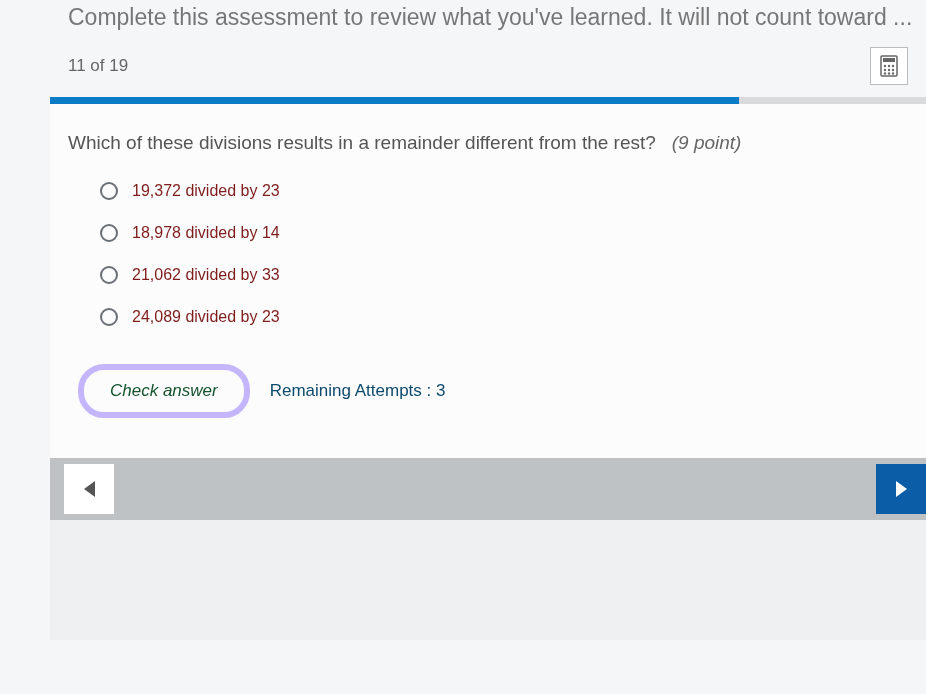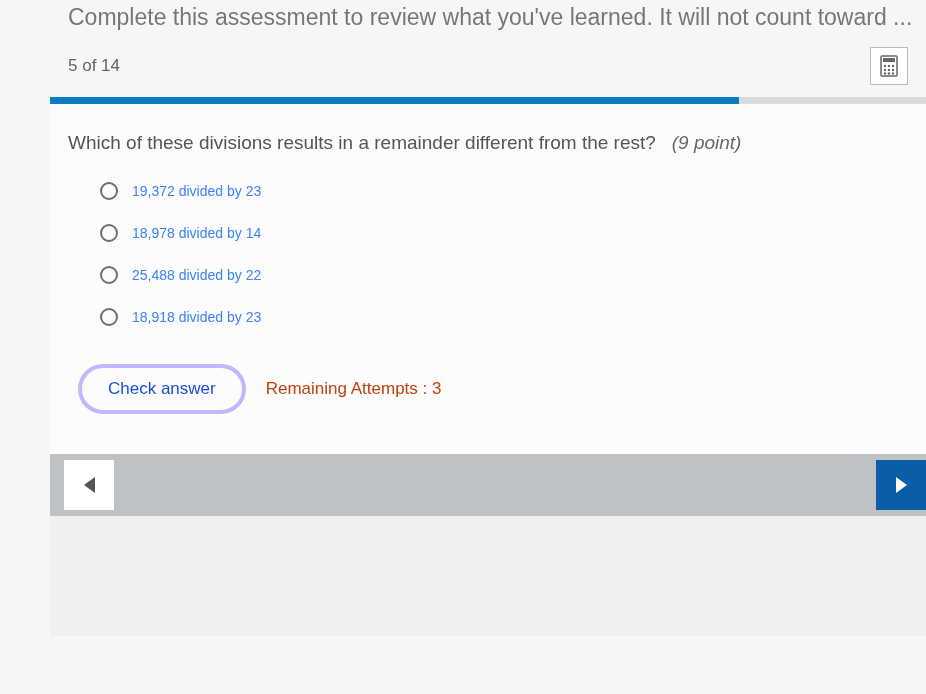--- a/index.html
+++ b/index.html
@@ -84,41 +84,42 @@
     }
     .radio {
       width: 18px;
       height: 18px;
       border: 2px solid #6a6f75;
       border-radius: 50%;
       margin-right: 14px;
       flex-shrink: 0;
     }
     .option-label {
-      font-size: 14px;
-      color: #3b82f6;
+      font-size: 16px;
+      color: #7f1d1d;
     }
     .action-row {
       display: flex;
       align-items: center;
       gap: 20px;
       padding: 14px 0 22px 10px;
     }
     .check-btn {
-      border: 4px solid #c4b5fd;
+      border: 6px solid #c4b5fd;
       background: transparent;
-      color: #1d4ed8;
+      color: #14532d;
       font-size: 17px;
       padding: 11px 26px;
       border-radius: 26px;
       cursor: pointer;
+      font-style: italic;
     }
     .attempts {
       font-size: 17px;
-      color: #c2410c;
+      color: #0c4a6e;
     }
     .nav-bar {
       background: #bfc2c5;
       height: 62px;
       display: flex;
       align-items: center;
       justify-content: space-between;
       padding: 0 0 0 14px;
       margin-top: 0;
     }
@@ -156,21 +157,21 @@
       background: #eef0f1;
     }
   </style>
 </head>
 <body>
 
 <div class="page">
   <div class="header-text">Complete this assessment to review what you've learned. It will not count toward ...</div>
 
   <div class="progress-row">
-    <div class="progress-count">5 of 14</div>
+    <div class="progress-count">11 of 19</div>
     <button class="calculator-btn">
       <svg class="calc-icon" viewBox="0 0 18 22">
         <rect x="1" y="1" width="16" height="20" rx="1" fill="none" stroke="#666" stroke-width="1.5"></rect>
         <rect x="3" y="3" width="12" height="4" fill="#666"></rect>
         <circle cx="5" cy="11" r="1.2" fill="#666"></circle>
         <circle cx="9" cy="11" r="1.2" fill="#666"></circle>
         <circle cx="13" cy="11" r="1.2" fill="#666"></circle>
         <circle cx="5" cy="15" r="1.2" fill="#666"></circle>
         <circle cx="9" cy="15" r="1.2" fill="#666"></circle>
         <circle cx="13" cy="15" r="1.2" fill="#666"></circle>
@@ -196,25 +197,25 @@
       <div class="option">
         <div class="radio"></div>
         <div class="option-label">19,372 divided by 23</div>
       </div>
       <div class="option">
         <div class="radio"></div>
         <div class="option-label">18,978 divided by 14</div>
       </div>
       <div class="option">
         <div class="radio"></div>
-        <div class="option-label">25,488 divided by 22</div>
-      </div>
-      <div class="option">
-        <div class="radio"></div>
-        <div class="option-label">18,918 divided by 23</div>
+        <div class="option-label">21,062 divided by 33</div>
+      </div>
+      <div class="option">
+        <div class="radio"></div>
+        <div class="option-label">24,089 divided by 23</div>
       </div>
     </div>
 
     <div class="action-row">
       <button class="check-btn">Check answer</button>
       <div class="attempts">Remaining Attempts : 3</div>
     </div>
   </div>
 
   <div class="nav-bar">

